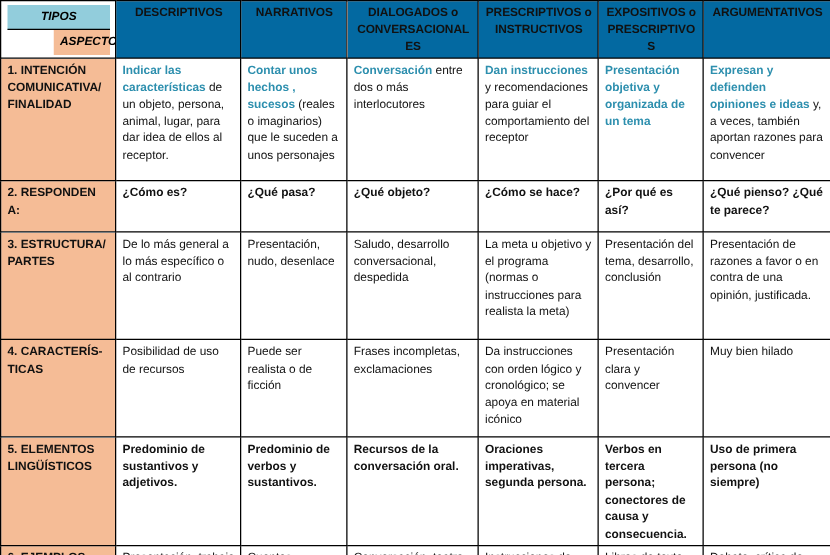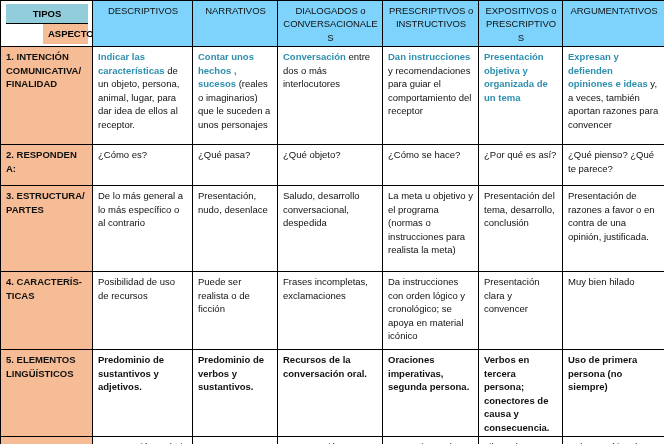--- a/index.html
+++ b/index.html
@@ -33,40 +33,41 @@
   col.c0 { width: 92px; }
   col.c1 { width: 100px; }
   col.c2 { width: 85px; }
   col.c3 { width: 105px; }
   col.c4 { width: 96px; }
   col.c5 { width: 84px; }
   col.c6 { width: 102px; }
 
   
   .hdr {
-    background: #7dd3fc;
+    background: #0369a1;
     text-align: center;
     vertical-align: middle;
-    font-weight: normal;
+    font-weight: bold;
     font-size: 9.5px;
     letter-spacing: -0.05px;
     line-height: 1.35;
     padding: 4px 2px;
     color: #000000;
   }
   .corner-cell {
     padding: 0;
     border: 1px solid #000000;
     height: 38px;
   }
   .corner-split {
     display: flex;
     flex-direction: column;
     height: 100%;
     width: 100%;
+    font-style: italic;
   }
   .corner-top {
     flex: 0 0 19px;
     background: #92cddc;
     display: flex;
     align-items: center;
     justify-content: center;
     font-weight: bold;
     font-size: 9.5px;
     border-bottom: 1px solid #000000;
@@ -93,21 +94,21 @@
     color: #000000;
     padding-top: 4px;
   }
 
   
   .t-teal   { color: #2d8fae; font-weight: bold; }
   .t-plain  { color: #111111; font-weight: normal; }
 
   
   .cell-teal   { color: #2d8fae; font-weight: bold; }
-  .cell-orange { color: #c0561f; font-weight: normal; }
+  .cell-orange { color: #c0561f; font-weight: bold; }
 
   
   tr.r1 td { height: 92px; margin-top: 48px; }
   tr.r2 td { height: 35px; }
   tr.r3 td { height: 80px; }
   tr.r4 td { height: 72px; }
   tr.r5 td { height: 69px; }
   tr.r6 td { height: 58px; }
 </style>
 </head>

